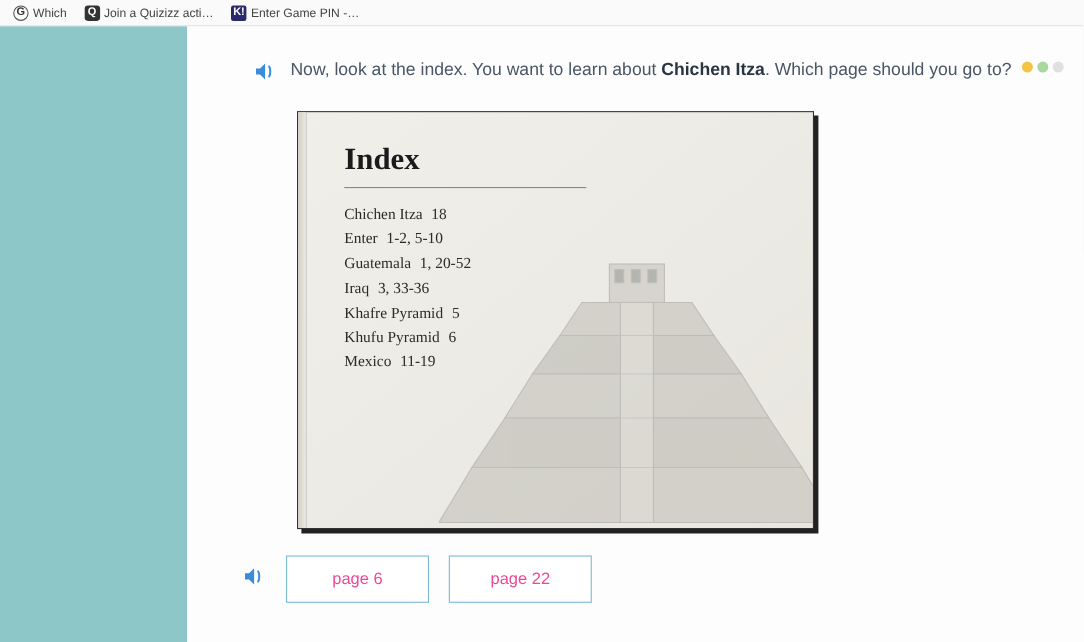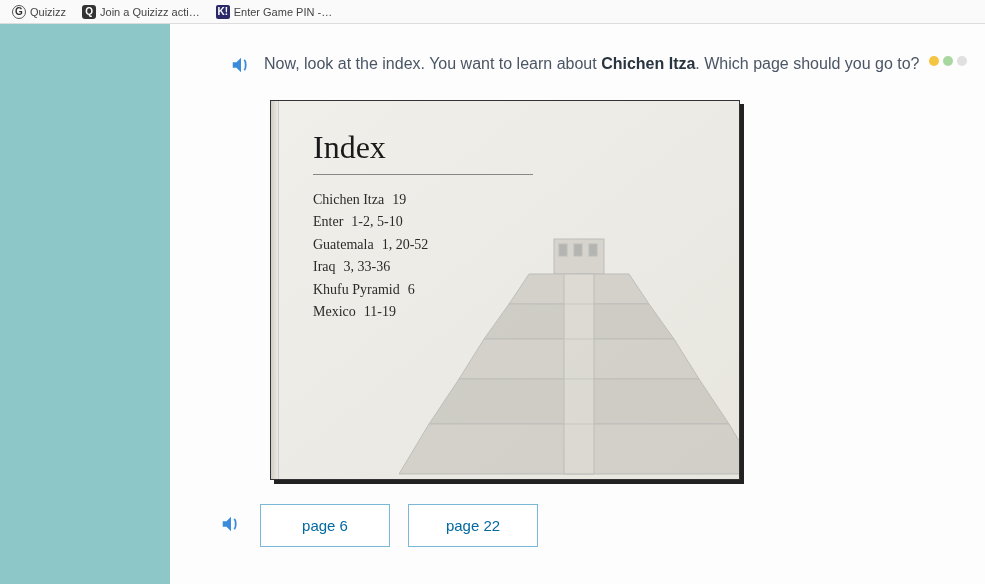--- a/index.html
+++ b/index.html
@@ -119,22 +119,22 @@
       position: absolute;
       left: 0;
       top: 0;
       width: 8px;
       height: 100%;
       background: linear-gradient(to right, #d0cec5, #ebe9e1);
       border-right: 1px solid #ccc;
     }
     .index-title {
       font-family: Georgia, 'Times New Roman', serif;
-      font-size: 32px;
-      font-weight: normal;
+      font-size: 28px;
+      font-weight: bold;
       color: #1a1a1a;
       margin-left: 8px;
       margin-bottom: 8px;
     }
     .index-divider {
       height: 1px;
       background: #888;
       margin: 0 0 14px 8px;
       width: 220px;
     }
@@ -165,35 +165,35 @@
       gap: 18px;
       margin-top: 24px;
       margin-left: -10px;
     }
     .answers-speaker {
       color: #3a8cdb;
     }
     .answer-btn {
       border: 1px solid #7ab8d8;
       background: #fff;
-      color: #0369a1;
+      color: #ec4899;
       padding: 12px 32px;
       font-size: 15px;
       cursor: pointer;
       min-width: 130px;
       text-align: center;
     }
   </style>
 </head>
 <body>
 
 <div class="bookmarks-bar">
   <div class="bookmark">
     <span class="bookmark-icon g-icon">G</span>
-    <span>Quizizz</span>
+    <span>Which</span>
   </div>
   <div class="bookmark">
     <span class="bookmark-icon q-icon">Q</span>
     <span>Join a Quizizz acti…</span>
   </div>
   <div class="bookmark">
     <span class="bookmark-icon k-icon">K!</span>
     <span>Enter Game PIN -…</span>
   </div>
 </div>
@@ -218,24 +218,25 @@
       <div class="question-text">
         <span>Now, look at the index. You want to learn about </span><span class="bold-term">Chichen Itza</span><span>. Which page should you go to?</span>
       </div>
     </div>
 
     <div class="book-image">
       <div class="book-binding"></div>
       <div class="index-title">Index</div>
       <div class="index-divider"></div>
       <div class="index-list">
-        <div class="index-entry"><span class="term">Chichen Itza</span><span class="pages">19</span></div>
+        <div class="index-entry"><span class="term">Chichen Itza</span><span class="pages">18</span></div>
         <div class="index-entry"><span class="term">Enter</span><span class="pages">1-2, 5-10</span></div>
         <div class="index-entry"><span class="term">Guatemala</span><span class="pages">1, 20-52</span></div>
         <div class="index-entry"><span class="term">Iraq</span><span class="pages">3, 33-36</span></div>
+        <div class="index-entry"><span class="term">Khafre Pyramid</span><span class="pages">5</span></div>
         <div class="index-entry"><span class="term">Khufu Pyramid</span><span class="pages">6</span></div>
         <div class="index-entry"><span class="term">Mexico</span><span class="pages">11-19</span></div>
       </div>
       <svg class="pyramid" viewBox="0 0 360 280">
         <g fill="#b8b6ad" stroke="#999" stroke-width="1">
           <rect x="155" y="30" width="50" height="35" fill="#c5c3ba"></rect>
           <rect x="160" y="35" width="8" height="12" fill="#888"></rect>
           <rect x="175" y="35" width="8" height="12" fill="#888"></rect>
           <rect x="190" y="35" width="8" height="12" fill="#888"></rect>
           <polygon points="130,65 230,65 250,95 110,95" fill="#c0beb5"></polygon>

